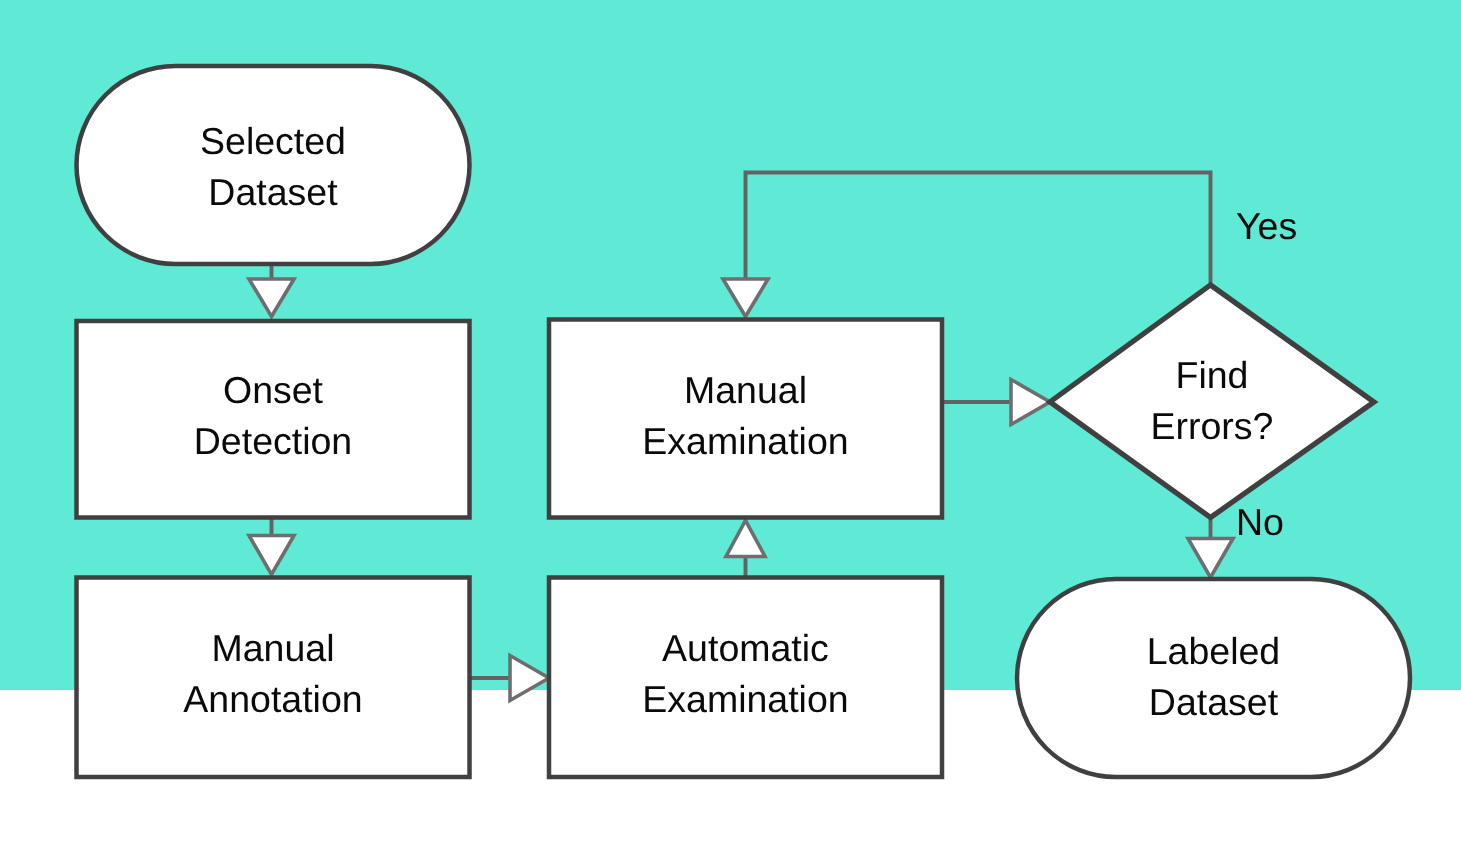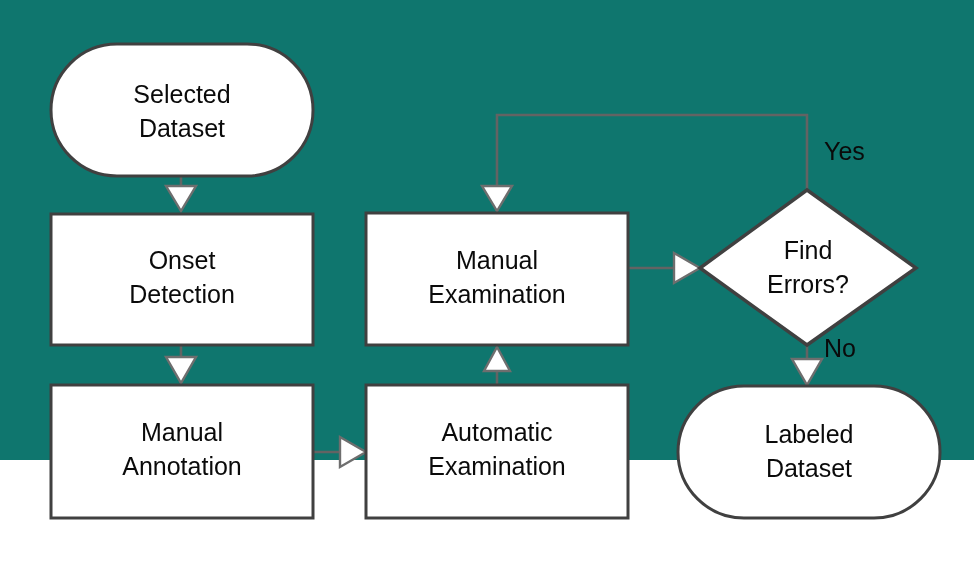--- a/index.html
+++ b/index.html
@@ -11,21 +11,21 @@
   body {
     width: 974px;
     height: 568px;
     font-family: "Liberation Sans", sans-serif;
     overflow: hidden;
   }
   #diagram-root {
     position: relative;
     width: 974px;
     height: 460px;
-    background: #0f766e;
+    background: #5eead4;
   }
   #flow-svg {
     position: absolute;
     top: 0;
     left: 0;
     width: 974px;
     height: 568px;
     display: block;
   }
   .node-shape {

